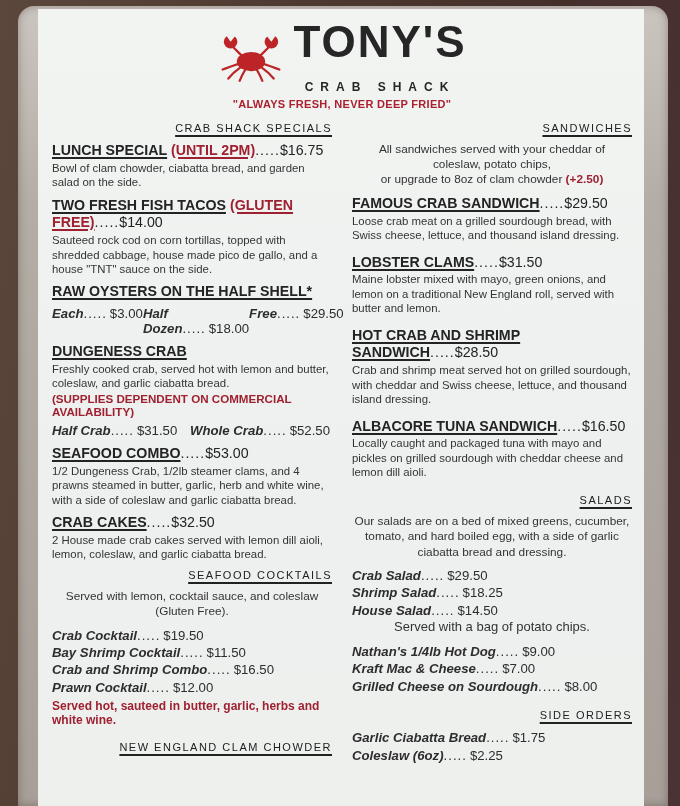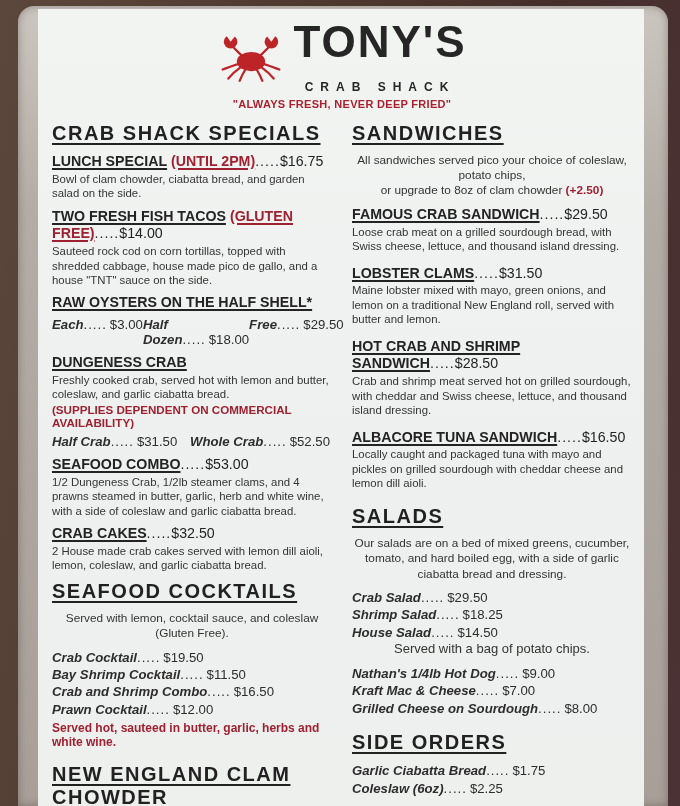--- a/index.html
+++ b/index.html
@@ -29,21 +29,21 @@
   .brand { display:flex; justify-content:center; align-items:center; gap:8px; }
   .brand-text { text-align:center; }
   .title { font-size:44px; font-weight:800; letter-spacing:2px; line-height:.95; color:#262626; }
   .subtitle { font-size:12px; letter-spacing:7px; font-weight:600; margin-top:17px; color:#262626; }
   .tagline { text-align:center; color:#ab1f2e; font-weight:700; font-size:11px; letter-spacing:.3px; margin-top:4px; }
 
   
   .columns { display:flex; gap:20px; margin-top:10px; }
   .col { flex:1; min-width:0; }
 
-  .shead { text-align:left; font-size:20px; letter-spacing:1.5px; font-weight:700; margin:2px 0 8px; color:#212121; }
+  .shead { text-align:right; font-size:11px; letter-spacing:1.5px; font-weight:400; margin:2px 0 8px; color:#212121; }
   .shead span { text-decoration:underline; text-decoration-thickness:2px; text-underline-offset:3px; }
   .mt { margin-top:14px; }
 
   .mitem { margin-bottom:7px; }
   .rcol .mitem { margin-bottom:11px; }
   .iline { font-size:14.2px; font-weight:700; color:#232323; line-height:1.25; }
   .u { text-decoration:underline; text-underline-offset:2px; text-decoration-thickness:1.5px; }
   .note { margin-left:4px; }
   .dots { font-weight:400; letter-spacing:1px; }
   .iprice { font-weight:400; }
@@ -148,21 +148,21 @@
           </div>
           <p class="cnote">Served hot, sauteed in butter, garlic, herbs and white wine.</p>
 
           <h2 class="shead mt"><span>NEW ENGLAND CLAM CHOWDER</span></h2>
 
         </div>
 
         <div class="col rcol">
 
           <h2 class="shead"><span>SANDWICHES</span></h2>
-          <p class="intro"><span>All sandwiches served pico your choice of coleslaw, potato chips,</span><br><span>or upgrade to 8oz of clam chowder</span> <span class="red" style="font-weight:700;">(+2.50)</span></p>
+          <p class="intro"><span>All sandwiches served with your cheddar of coleslaw, potato chips,</span><br><span>or upgrade to 8oz of clam chowder</span> <span class="red" style="font-weight:700;">(+2.50)</span></p>
 
           <div class="mitem">
             <div class="iline"><span class="u">FAMOUS CRAB SANDWICH</span><span class="dots">.....</span><span class="iprice">$29.50</span></div>
             <p class="desc">Loose crab meat on a grilled sourdough bread, with Swiss cheese, lettuce, and thousand island dressing.</p>
           </div>
 
           <div class="mitem">
             <div class="iline"><span class="u">LOBSTER CLAMS</span><span class="dots">.....</span><span class="iprice">$31.50</span></div>
             <p class="desc">Maine lobster mixed with mayo, green onions, and lemon on a traditional New England roll, served with butter and lemon.</p>
           </div>

